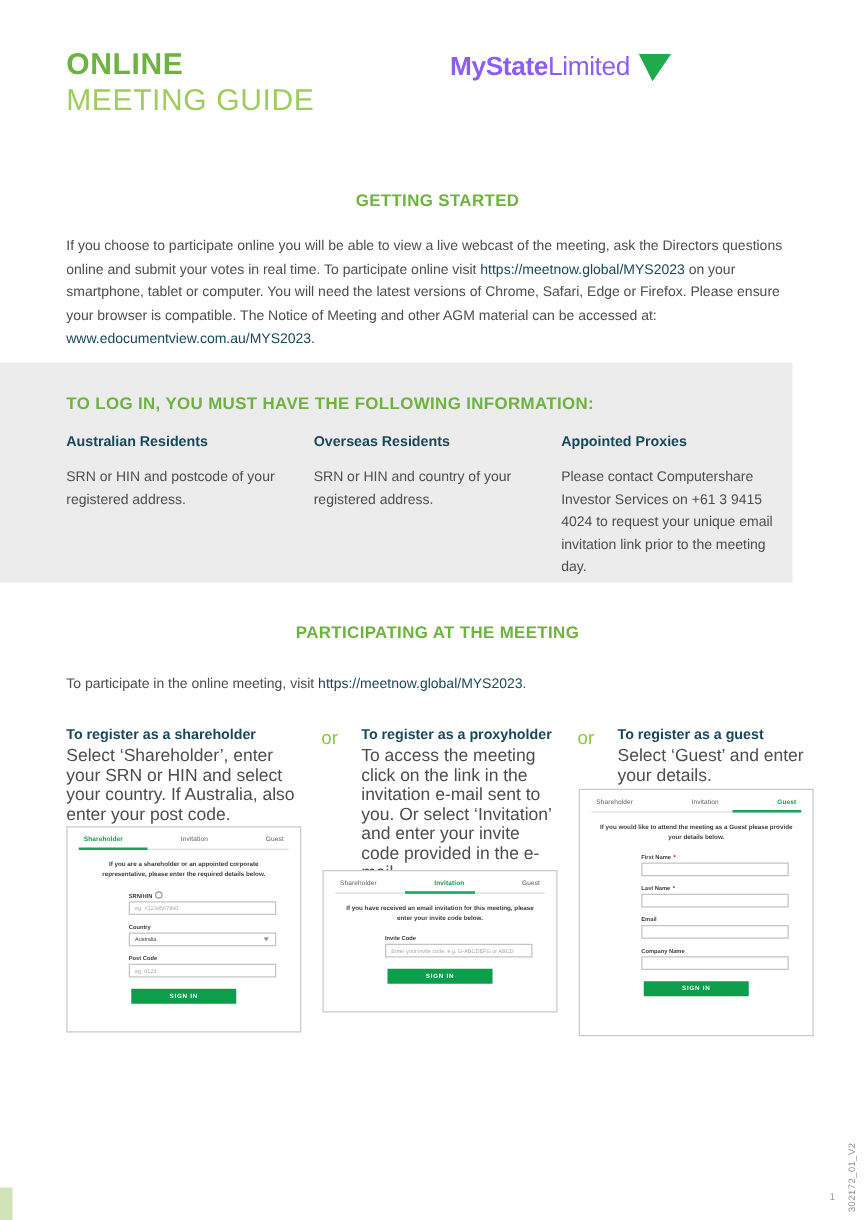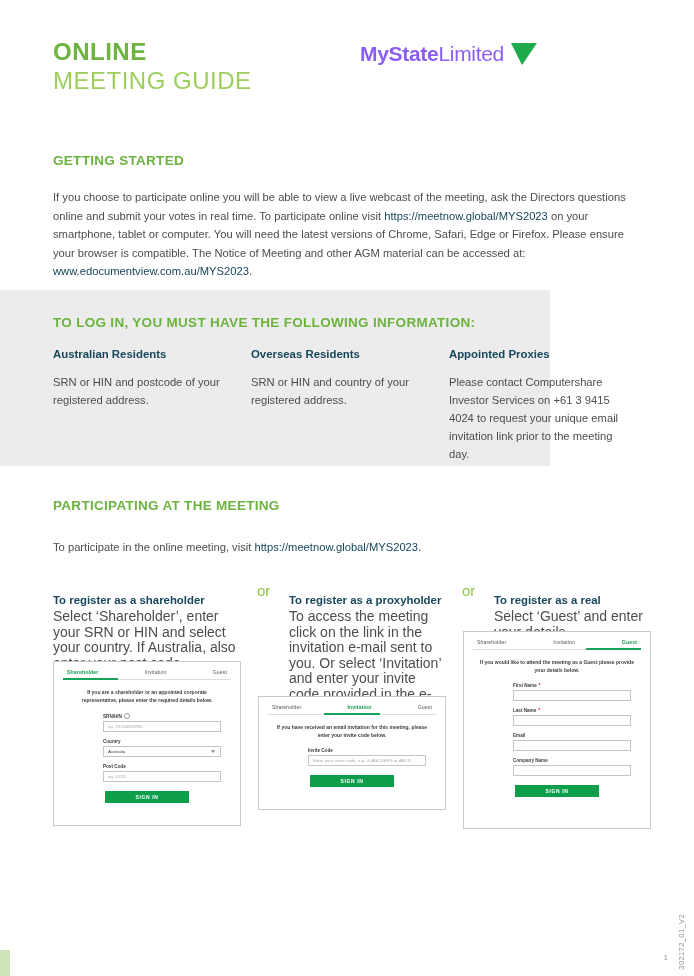--- a/index.html
+++ b/index.html
@@ -65,20 +65,21 @@
     width: 26px;
     height: 22px;
   }
 
   
   .section-heading {
     font-size: 13.5px;
     font-weight: bold;
     color: #6cb33f;
     letter-spacing: 0.3px;
+    text-align: center;
   }
   .body-text {
     font-size: 11.2px;
     line-height: 18.5px;
     color: #4d4d4d;
   }
   .body-text b, .strong-link {
     font-weight: normal;
     color: #17475c;
     margin-top: 40px;
@@ -92,21 +93,21 @@
   }
   .getting-started .body-text {
     margin-top: 20px;
   }
 
   
   .grey-band {
     position: absolute;
     left: 0;
     top: 290px;
-    width: 550px;
+    width: 634px;
     height: 176px;
     background: #ececec;
   }
   .grey-band .section-heading {
     position: absolute;
     left: 53px;
     top: 25px;
   }
   .cols {
     position: absolute;
@@ -139,21 +140,21 @@
 
   
   .reg-row {
     position: absolute;
     left: 53px;
     top: 580px;
     width: 600px;
   }
   .reg-col {
     position: absolute;
-    top: 12px;
+    top: 0;
   }
   .reg-col.c1 { left: 0px;   width: 190px; }
   .reg-col.c2 { left: 205px; width: 190px; }
   .reg-col.c3 { left: 410px; width: 190px; }
 
   .or-word {
     position: absolute;
     top: 2px;
     font-size: 15px;
     color: #8cc63f;
@@ -364,21 +365,21 @@
     </div>
   </div>
   <div class="reg-col c2">
     <div class="reg-inner">
       <div class="reg-title">To register as a proxyholder</div>
       <div class="reg-body">To access the meeting click on the link in the invitation e-mail sent to you. Or select ‘Invitation’ and enter your invite code provided in the e-mail.</div>
     </div>
   </div>
   <div class="reg-col c3">
     <div class="reg-inner">
-      <div class="reg-title">To register as a real</div>
+      <div class="reg-title">To register as a guest</div>
       <div class="reg-body">Select ‘Guest’ and enter your details.</div>
     </div>
   </div>
 </div>
 
 <div class="shot shot-1">
   <div class="shot-inner">
     <div class="tabs">
       <div class="tab active">Shareholder</div>
       <div class="tab">Invitation</div>

